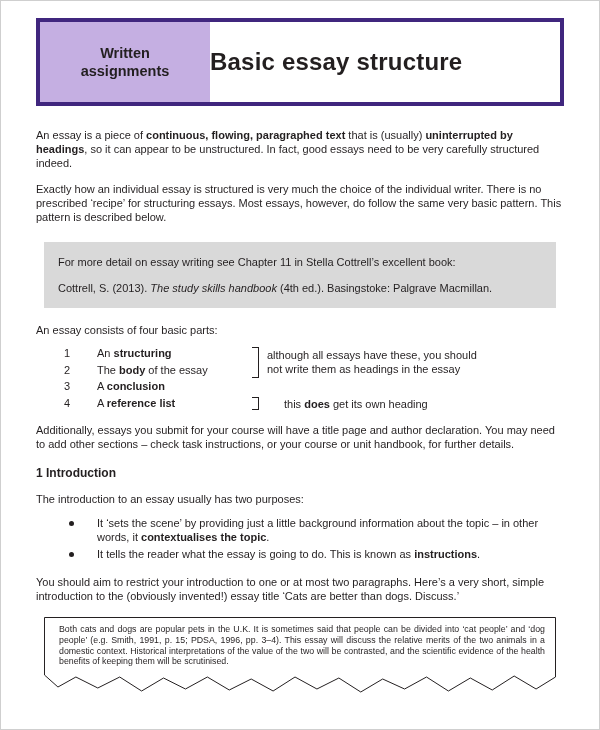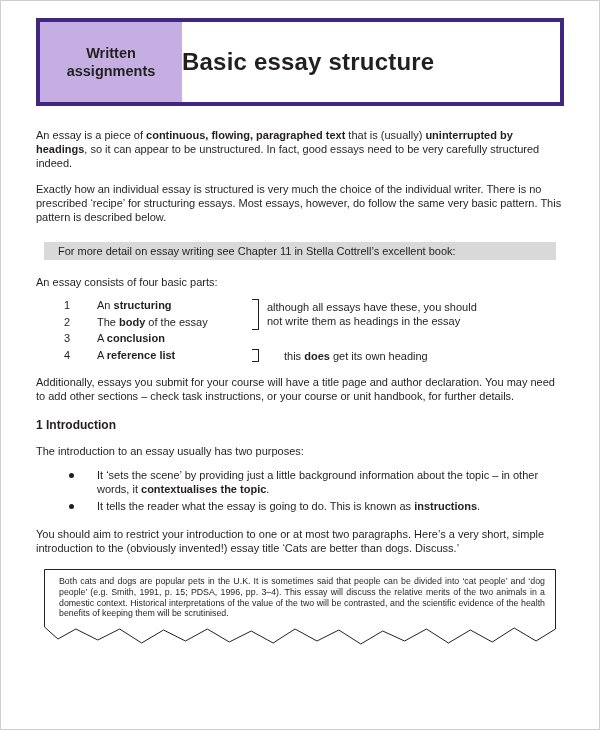--- a/index.html
+++ b/index.html
@@ -19,21 +19,21 @@
   .header {
     border: 4px solid #40267e;
     display: flex;
     align-items: stretch;
     height: 88px;
     margin-bottom: 22px;
     background: #fff;
   }
   .header-tag {
     background: #c5afe2;
-    width: 142px;
+    width: 170px;
     flex: none;
     display: flex;
     align-items: center;
     justify-content: center;
     text-align: center;
     font-weight: bold;
     font-size: 14.5px;
     line-height: 18px;
     padding: 0 20px;
   }
@@ -44,21 +44,21 @@
     font-size: 24px;
     font-weight: bold;
     letter-spacing: 0.2px;
   }
 
   p.body-text { margin-bottom: 12px; }
 
   
   .info-box {
     background: #d9d9d9;
-    padding: 2px 14px;
+    padding: 13px 14px;
     margin: 2px 8px 15px 8px;
   }
   .info-box .ref-line { margin-top: 12px; }
 
   
   .parts-wrap { position: relative; margin: 8px 0 10px 28px; height: 68px; }
   .part-row { display: flex; line-height: 16.5px; }
   .part-num { width: 33px; flex: none; }
   .bracket {
     position: absolute;
@@ -104,20 +104,21 @@
     <div class="header-tag">Written assignments</div>
     <div class="header-title">Basic essay structure</div>
   </div>
 
   <p class="body-text"><span>An essay is a piece of </span><strong>continuous, flowing, paragraphed text</strong><span> that is (usually) </span><strong>uninterrupted by headings</strong><span>, so it can appear to be unstructured. In fact, good essays need to be very carefully structured indeed.</span></p>
 
   <p class="body-text" style="margin-bottom:18px">Exactly how an individual essay is structured is very much the choice of the individual writer. There is no prescribed ‘recipe’ for structuring essays. Most essays, however, do follow the same very basic pattern. This pattern is described below.</p>
 
   <div class="info-box">
     <div>For more detail on essay writing see Chapter 11 in Stella Cottrell’s excellent book:</div>
+    <div class="ref-line"><span>Cottrell, S. (2013). </span><i>The study skills handbook</i><span> (4th ed.). Basingstoke: Palgrave Macmillan.</span></div>
   </div>
 
   <p>An essay consists of four basic parts:</p>
 
   <div class="parts-wrap">
     <div class="part-row">
       <span class="part-num">1</span>
       <span><span>An </span><strong>structuring</strong><span></span></span>
     </div>
     <div class="part-row">

